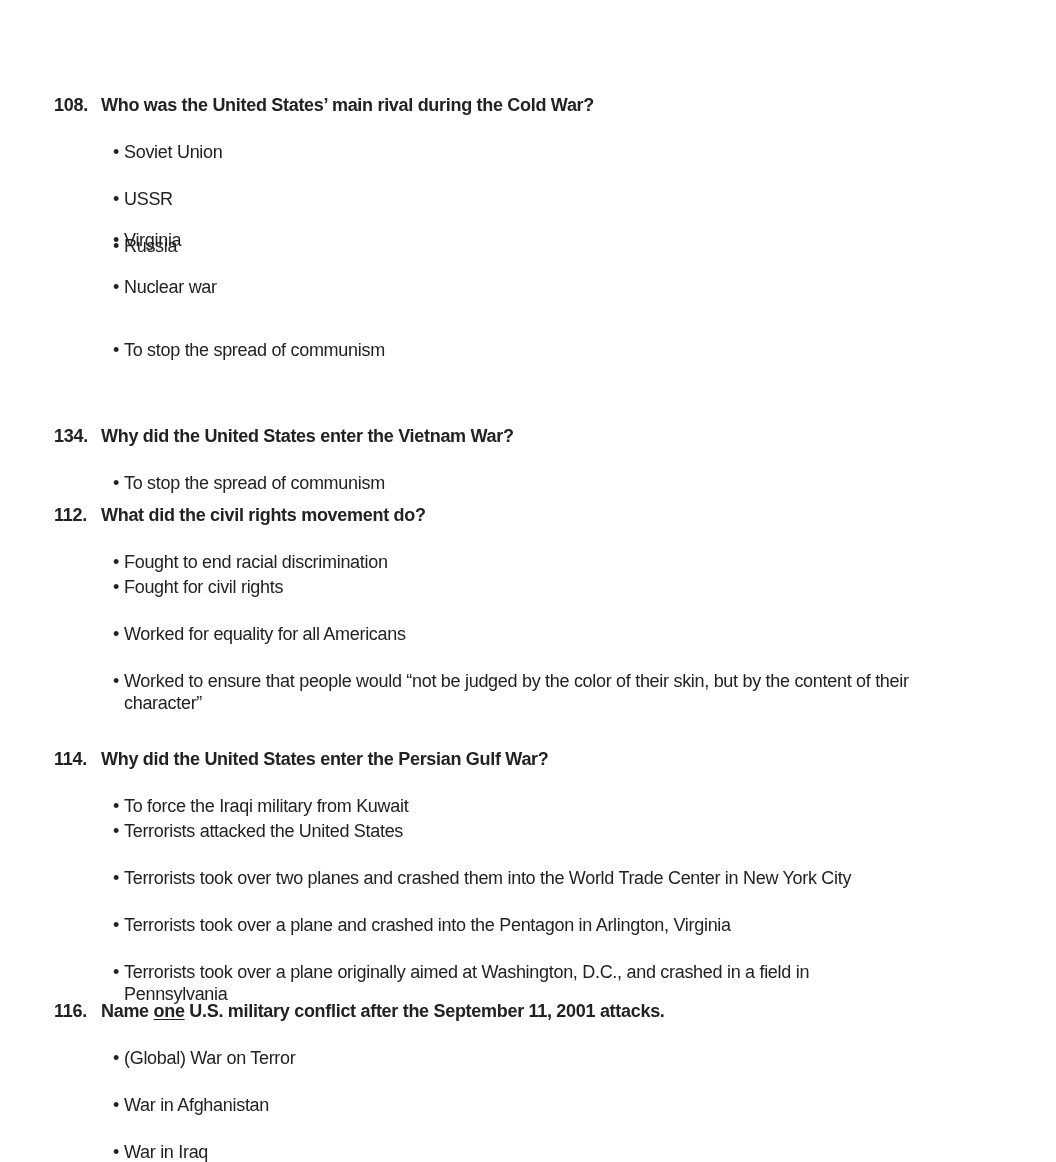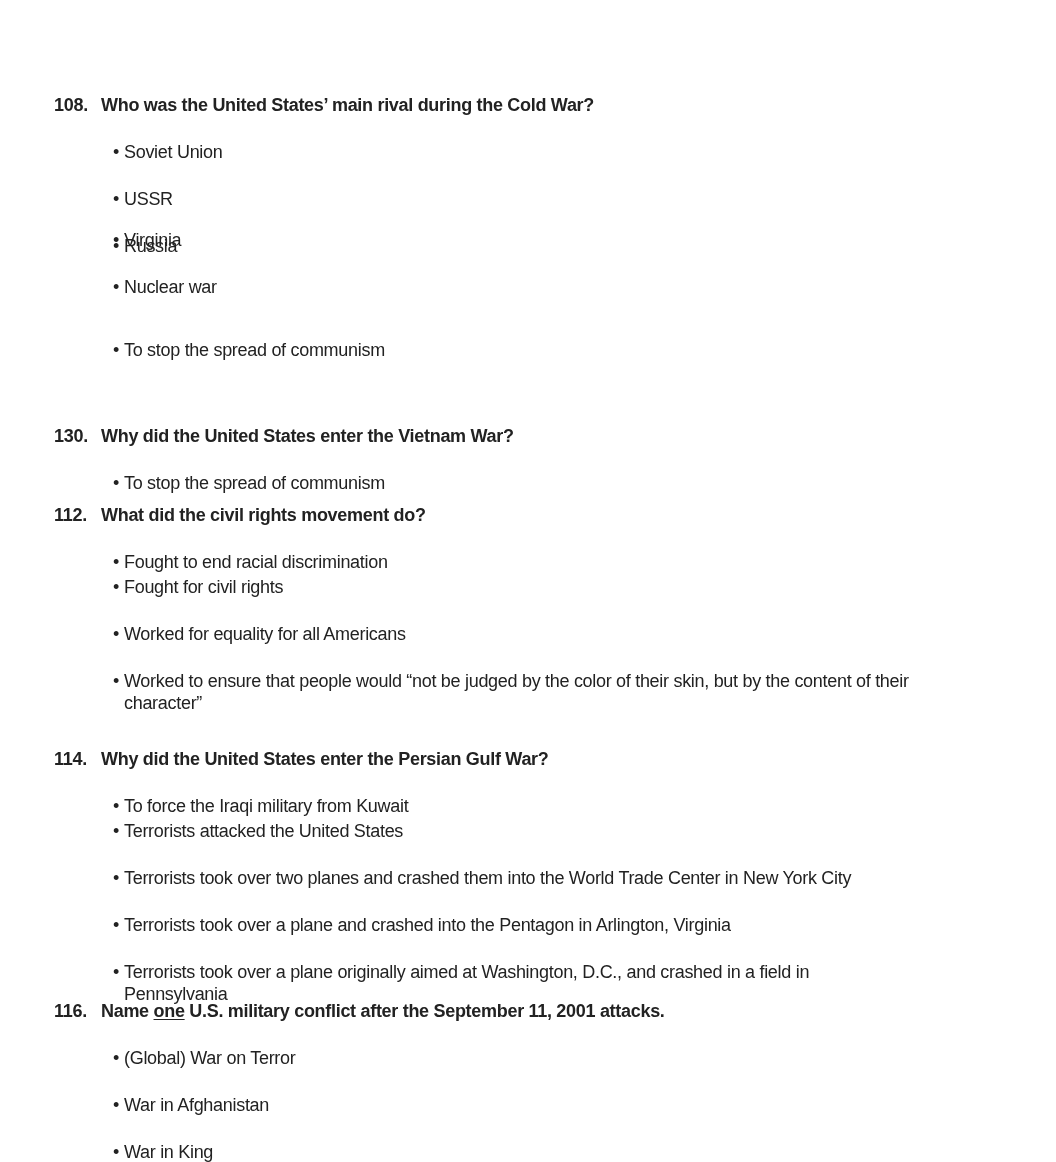--- a/index.html
+++ b/index.html
@@ -50,21 +50,21 @@
     </div>
     <div class="q" style="top: 314px;">
       <ul>
         <li>
           <span class="b">•</span>
           <span class="t">To stop the spread of communism</span>
         </li>
       </ul>
     </div>
     <div class="q" style="top: 393px;">
-      <div class="qline"><span class="num">130.</span><span>Why did the United States enter the Vietnam War?</span><span class="u"></span><span></span></div>
+      <div class="qline"><span class="num">134.</span><span>Why did the United States enter the Vietnam War?</span><span class="u"></span><span></span></div>
       <ul>
         <li>
           <span class="b">•</span>
           <span class="t">To stop the spread of communism</span>
         </li>
       </ul>
     </div>
     <div class="q" style="top: 472px;">
       <div class="qline"><span class="num">112.</span><span>What did the civil rights movement do?</span><span class="u"></span><span></span></div>
       <ul>
@@ -125,17 +125,17 @@
         <li>
           <span class="b">•</span>
           <span class="t">(Global) War on Terror</span>
         </li>
         <li>
           <span class="b">•</span>
           <span class="t">War in Afghanistan</span>
         </li>
         <li>
           <span class="b">•</span>
-          <span class="t">War in King</span>
+          <span class="t">War in Iraq</span>
         </li>
       </ul>
     </div>
   </div>
 
 </body></html>

